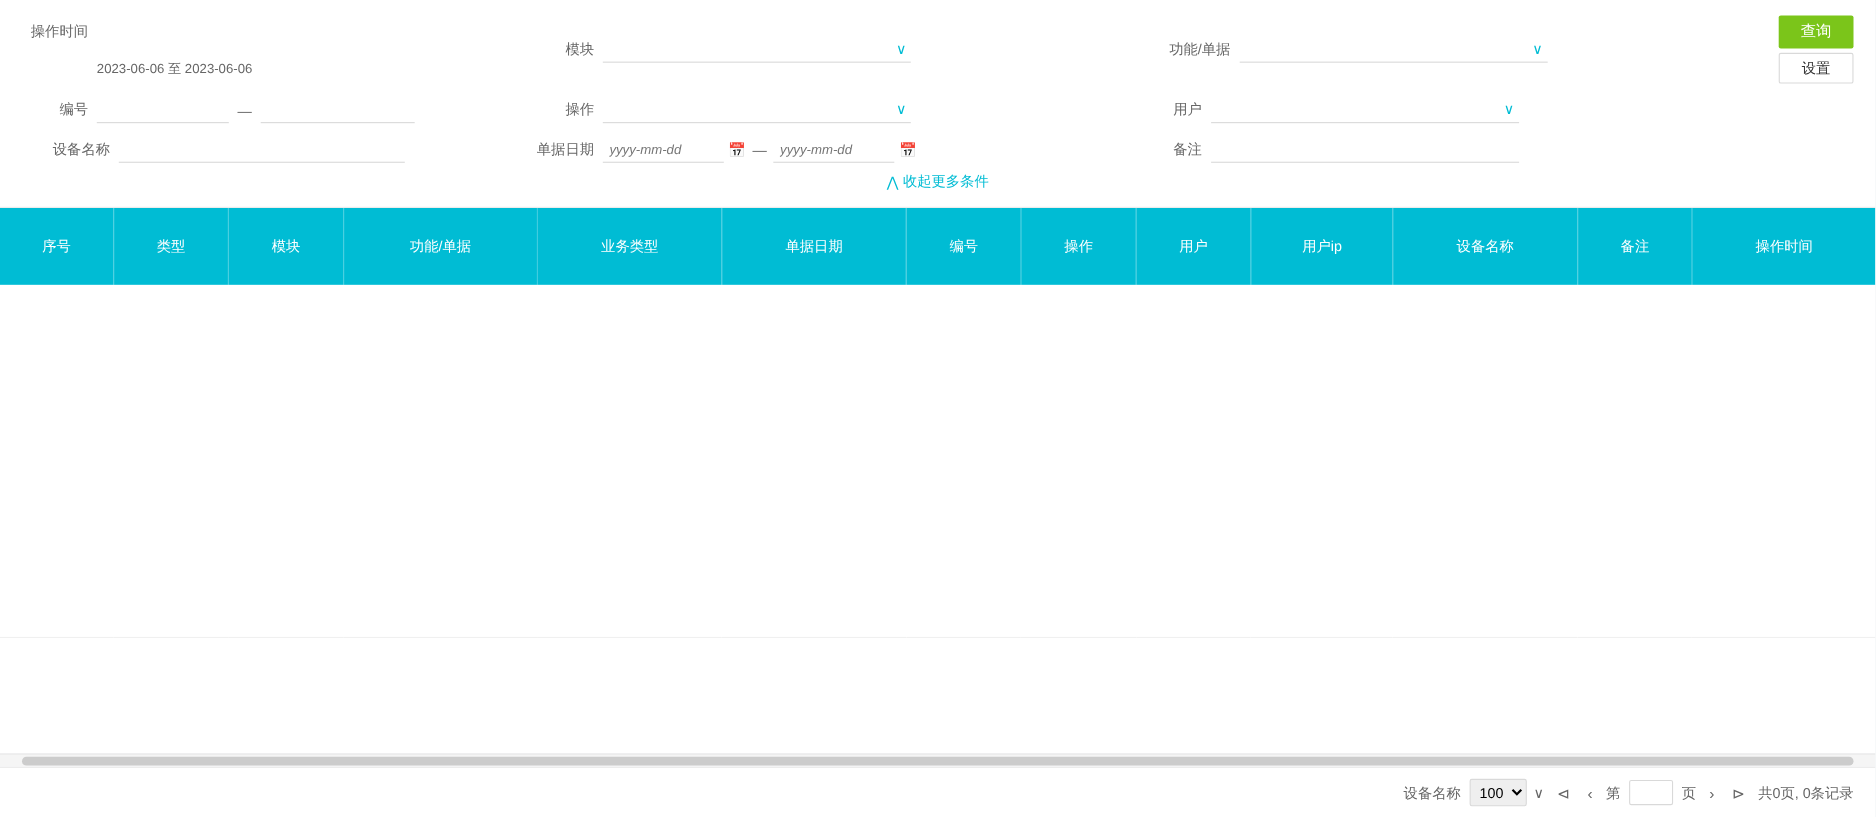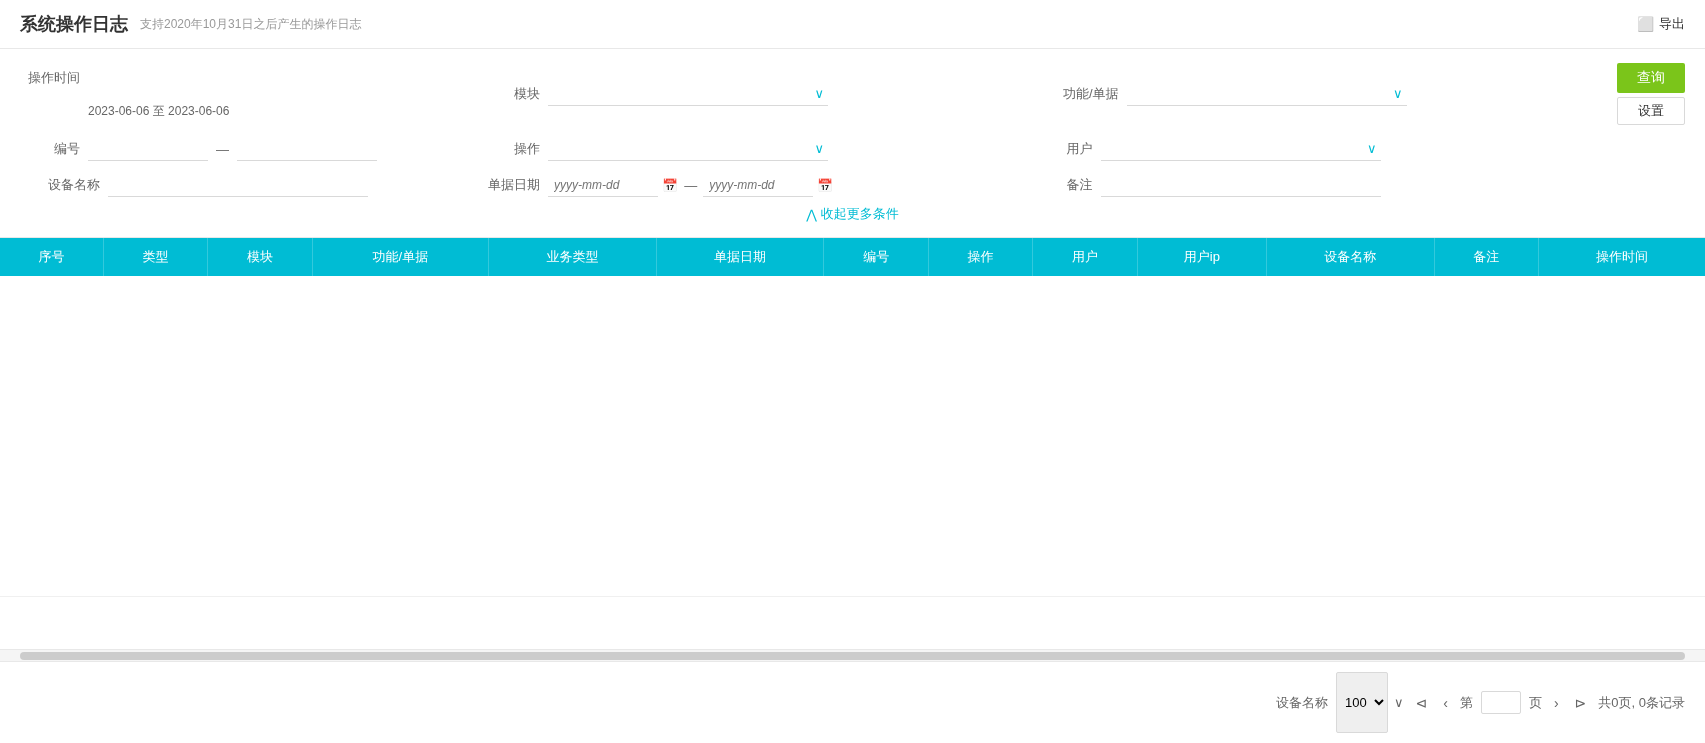--- a/index.html
+++ b/index.html
@@ -40,37 +40,37 @@
     .date-dash { color: #666; padding: 0 6px; }
 
     
     .collapse-row { display: flex; justify-content: center; padding: 8px 0 4px; }
     .collapse-btn { background: none; border: none; cursor: pointer; color: #00bcd4; font-size: 13px; display: flex; align-items: center; gap: 4px; }
 
     
     .table-container { flex: 1; background: #fff; margin-top: 0; overflow-x: auto; }
     table { width: 100%; border-collapse: collapse; }
     thead tr { background: #00bcd4; }
-    thead th { color: #fff; padding: 10px 8px; text-align: center; font-size: 13px; font-weight: normal; white-space: nowrap; border-right: 1px solid rgba(255,255,255,0.2); }
+    thead th { color: #fff; padding: 26px 8px; text-align: center; font-size: 13px; font-weight: normal; white-space: nowrap; border-right: 1px solid rgba(255,255,255,0.2); }
     thead th:last-child { border-right: none; }
     tbody tr:nth-child(even) { background: #f9f9f9; }
     tbody tr:nth-child(odd) { background: #fff; }
     tbody td { padding: 10px 8px; text-align: center; font-size: 13px; border-bottom: 1px solid #f0f0f0; }
 
     
     .empty-area { height: 300px; display: flex; align-items: center; justify-content: center; color: #ccc; }
 
     
     .scrollbar-area { height: 12px; background: #f5f5f5; border-top: 1px solid #e8e8e8; position: relative; }
     .scrollbar-thumb { height: 8px; background: #ccc; border-radius: 4px; margin: 2px 20px; }
 
     
     .pagination-area { background: #fff; padding: 10px 20px; display: flex; align-items: center; justify-content: flex-end; gap: 8px; border-top: 1px solid #e8e8e8; }
     .pagination-label { color: #666; font-size: 13px; }
-    .pagination-select { border: 1px solid #d9d9d9; padding: 21px 4px; font-size: 13px; cursor: pointer; border-radius: 2px; }
+    .pagination-select { border: 1px solid #d9d9d9; padding: 3px 4px; font-size: 13px; cursor: pointer; border-radius: 2px; }
     .pagination-btn { background: none; border: none; cursor: pointer; color: #666; font-size: 14px; padding: 2px 4px; }
     .pagination-btn:disabled { color: #ccc; cursor: not-allowed; }
     .page-input { border: 1px solid #d9d9d9; width: 40px; text-align: center; padding: 3px; font-size: 13px; border-radius: 2px; }
     .page-total { color: #666; font-size: 13px; }
 
     
     .row1 { display: flex; align-items: center; width: 100%; margin-bottom: 12px; }
     .row2 { display: flex; align-items: center; width: 100%; margin-bottom: 12px; }
     .row3 { display: flex; align-items: center; width: 100%; }
     .col-time { display: flex; align-items: flex-start; width: 380px; }
@@ -81,28 +81,20 @@
     .col-user { display: flex; align-items: center; flex: 1; }
     .col-device { display: flex; align-items: center; width: 380px; }
     .col-date { display: flex; align-items: center; flex: 1; }
     .col-remark { display: flex; align-items: center; flex: 1; }
   </style>
 </head>
 <body>
 
 <div class="page-wrapper">
 
-  <div class="page-header">
-    <span class="page-title">系统操作日志</span>
-    <span class="page-subtitle">支持2020年10月31日之后产生的操作日志</span>
-    <button class="export-btn">
-      <span style="font-size:14px;">⬜</span>
-      <span>导出</span>
-    </button>
-  </div>
 
   <div class="filter-area">
 
     <div class="row1">
 
       <div class="col-time" style="align-items:flex-start; flex-direction:column; width:380px;">
         <div style="display:flex; align-items:center;">
           <span class="filter-label">操作时间</span>
         </div>
         <div class="time-range" style="padding-left:68px;">2023-06-06 至 2023-06-06</div>

